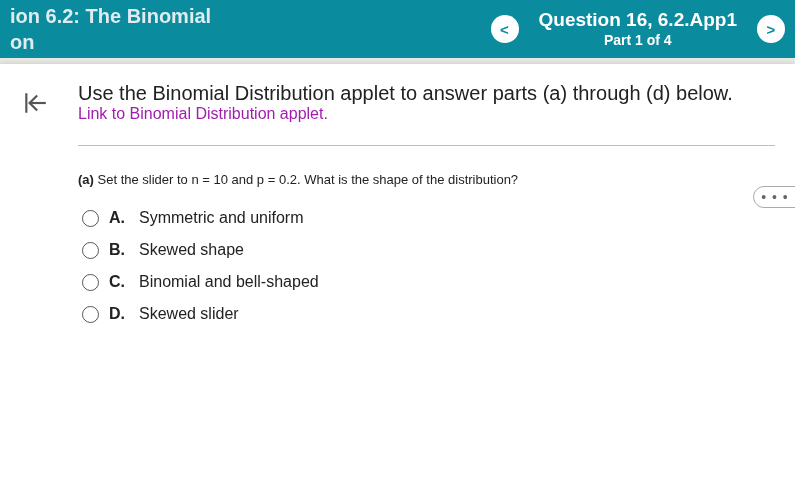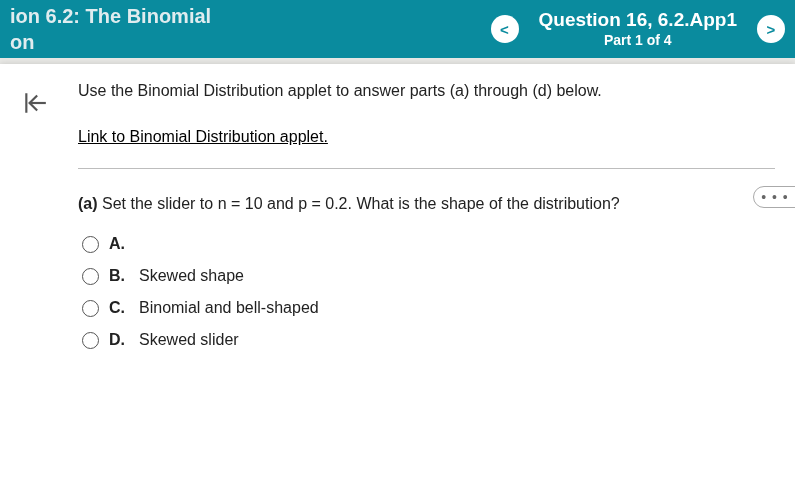--- a/index.html
+++ b/index.html
@@ -73,24 +73,23 @@
       cursor: pointer;
       color: #555;
       stroke: #555;
     }
     .main {
       flex: 1;
       padding: 18px 20px 18px 8px;
       color: #222;
       position: relative;
     }
-    .instruction { font-size: 16px; margin-bottom: 28px; }
+    .instruction { font-size: 20px; margin-bottom: 0; }
     .applet-link {
-      color: #000000;
-      text-decoration: underline;
+      color: #a21caf;
       font-size: 16px;
       cursor: pointer;
       display: inline-block;
     }
     .divider {
       border: none;
       border-top: 1px solid #bdbdbd;
       margin: 22px 0 26px 0;
     }
     .more-pill {
@@ -103,21 +102,21 @@
       border-radius: 11px 0 0 11px;
       background: #fff;
       display: flex;
       align-items: center;
       justify-content: center;
       cursor: pointer;
       color: #666;
       font-size: 14px;
       letter-spacing: 1px;
     }
-    .part-q { font-size: 16px; margin-bottom: 22px; }
+    .part-q { font-size: 13px; margin-bottom: 22px; }
     .part-q b { font-weight: 700; }
     .options { padding-left: 4px; }
     .opt {
       display: flex;
       align-items: center;
       gap: 10px;
       font-size: 16px;
       margin-bottom: 14px;
       cursor: pointer;
     }
@@ -172,20 +171,21 @@
     </div>
 
     <div class="part-q">
       <b>(a)</b><span> Set the slider to n = 10 and p = 0.2. What is the shape of the distribution?</span>
     </div>
 
     <div class="options">
       <label class="opt">
         <span class="radio"></span>
         <span class="opt-letter">A.</span>
+        <span>Symmetric and uniform</span>
       </label>
       <label class="opt">
         <span class="radio"></span>
         <span class="opt-letter">B.</span>
         <span>Skewed shape</span>
       </label>
       <label class="opt">
         <span class="radio"></span>
         <span class="opt-letter">C.</span>
         <span>Binomial and bell-shaped</span>

